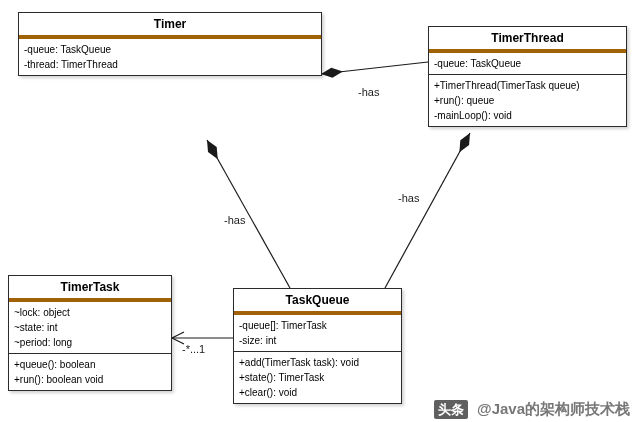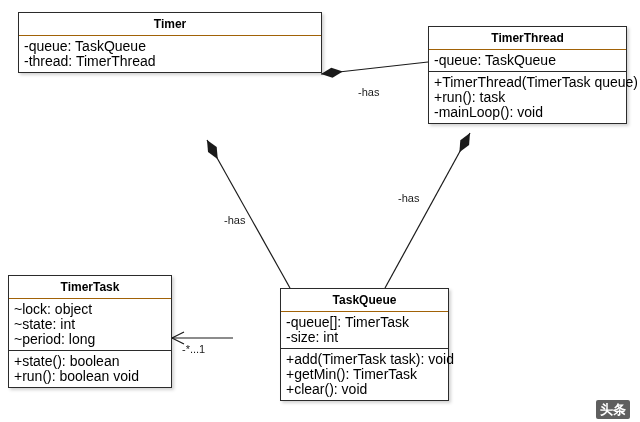--- a/index.html
+++ b/index.html
@@ -22,26 +22,26 @@
     background: #ffffff;
     border: 1px solid #2b2b2b;
     box-shadow: 2px 2px 3px rgba(0,0,0,0.18);
     z-index: 2;
   }
   .uml-title {
     font-weight: bold;
     text-align: center;
     font-size: 12px;
     padding: 4px 2px;
-    border-bottom: 1px solid #a16207;
+    border-bottom: 4px solid #a16207;
     white-space: nowrap;
   }
   .uml-section {
     padding: 3px 5px;
-    font-size: 14px;
+    font-size: 10px;
     line-height: 15px;
     min-height: 15px;
   }
   .uml-section + .uml-section {
     border-top: 1px solid #2b2b2b;
   }
   .member { white-space: nowrap; }
   .rel-label {
     position: absolute;
     font-size: 11px;
@@ -101,53 +101,54 @@
       </div>
   </div>
 
   <div class="uml-class" style="left:428px; top:26px; width:197px;">
     <div class="uml-title">TimerThread</div>
     <div class="uml-section">
         <div class="member">-queue: TaskQueue</div>
       </div>
     <div class="uml-section">
         <div class="member">+TimerThread(TimerTask queue)</div>
-        <div class="member">+run(): task</div>
+        <div class="member">+run(): queue</div>
         <div class="member">-mainLoop(): void</div>
       </div>
   </div>
 
   <div class="uml-class" style="left:8px; top:275px; width:162px;">
     <div class="uml-title">TimerTask</div>
     <div class="uml-section">
         <div class="member">~lock: object</div>
         <div class="member">~state: int</div>
         <div class="member">~period: long</div>
       </div>
     <div class="uml-section">
-        <div class="member">+state(): boolean</div>
+        <div class="member">+queue(): boolean</div>
         <div class="member">+run(): boolean void</div>
       </div>
   </div>
 
-  <div class="uml-class" style="left:233px; top:288px; width:167px;margin-left:47px;">
+  <div class="uml-class" style="left:233px; top:288px; width:167px;">
     <div class="uml-title">TaskQueue</div>
     <div class="uml-section">
         <div class="member">-queue[]: TimerTask</div>
         <div class="member">-size: int</div>
       </div>
     <div class="uml-section">
         <div class="member">+add(TimerTask task): void</div>
-        <div class="member">+getMin(): TimerTask</div>
+        <div class="member">+state(): TimerTask</div>
         <div class="member">+clear(): void</div>
       </div>
   </div>
 
   <span class="rel-label" style="left:358px; top:86px;">-has</span>
   <span class="rel-label" style="left:224px; top:214px;">-has</span>
   <span class="rel-label" style="left:398px; top:192px;">-has</span>
   <span class="rel-label" style="left:182px; top:343px;">-*...1</span>
 
   <div class="watermark">
     <span class="watermark-badge">头条</span>
+    <span>@Java的架构师技术栈</span>
   </div>
 
 </div>
 
 </body></html>

